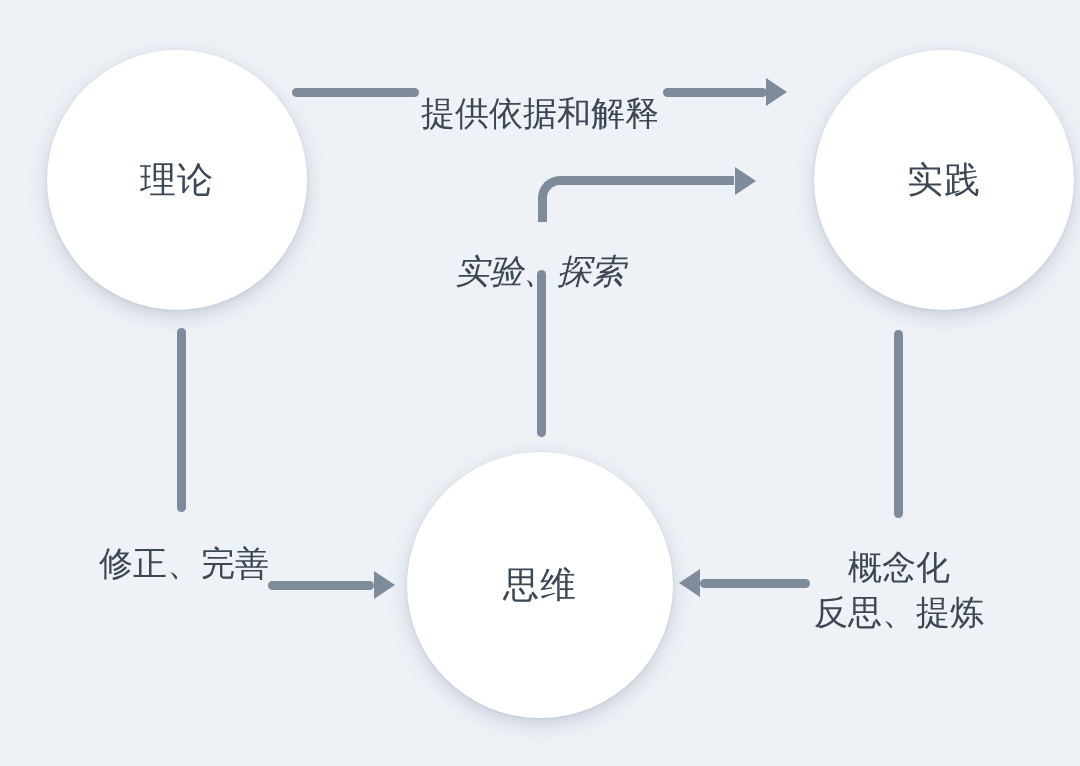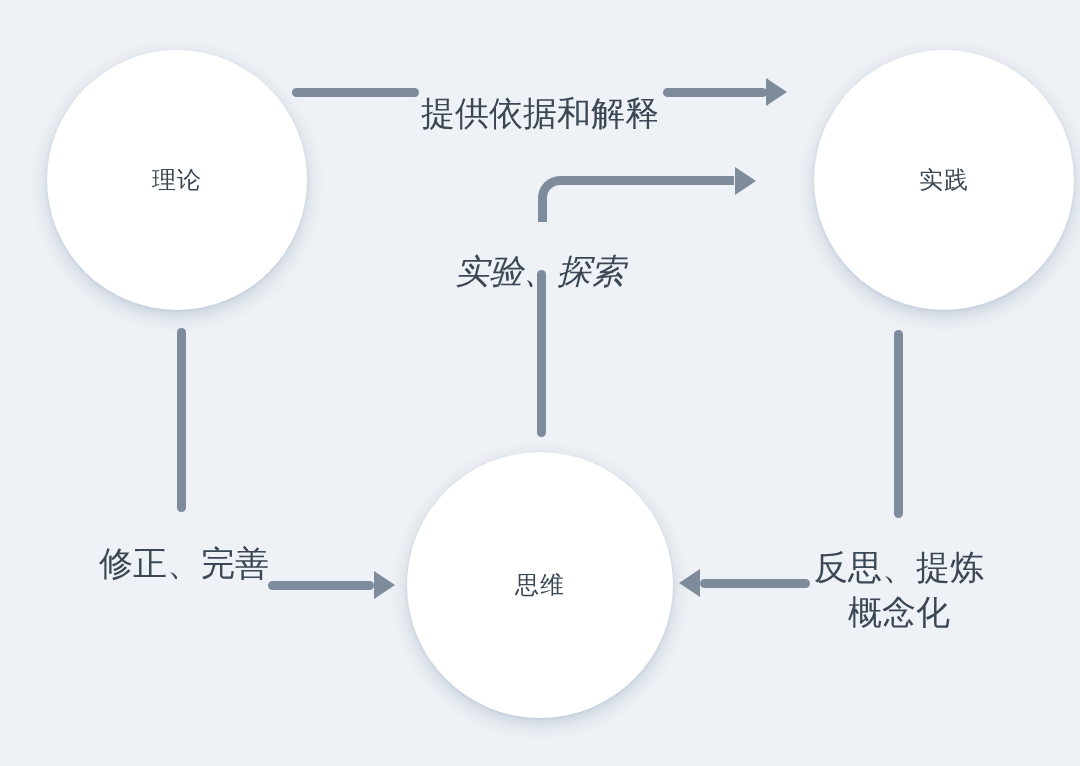--- a/index.html
+++ b/index.html
@@ -26,21 +26,21 @@
     position: absolute;
     background: var(--node-fill);
     border-radius: 50%;
     display: flex;
     align-items: center;
     justify-content: center;
     box-shadow: 0 6px 18px rgba(151, 166, 190, 0.45), 0 1px 3px rgba(151, 166, 190, 0.25);
   }
   .node span {
     color: var(--text);
-    font-size: 24px;
+    font-size: 36px;
     letter-spacing: 1px;
   }
   .node-theory   { left: 47px;  top: 50px;  width: 260px; height: 260px; }
   .node-practice { left: 814px; top: 50px;  width: 260px; height: 260px; justify-content: center; }
   .node-thinking { left: 407px; top: 452px; width: 266px; height: 266px; font-family: Liberation Mono, monospace; }
 
   
   .hline, .vline {
     position: absolute;
     background: var(--line);
@@ -126,19 +126,19 @@
 
   <div class="vline e3-v"></div>
   <div class="edge-label e3-label">
     <div>修正、完善</div>
   </div>
   <div class="hline e3-h"></div>
   <div class="arrowhead point-right e3-head"></div>
 
   <div class="vline e4-v"></div>
   <div class="edge-label e4-label">
+    <div>概念化</div>
     <div>反思、提炼</div>
-    <div>概念化</div>
   </div>
   <div class="hline e4-h"></div>
   <div class="arrowhead point-left e4-head"></div>
 
 </div>
 
 </body></html>

